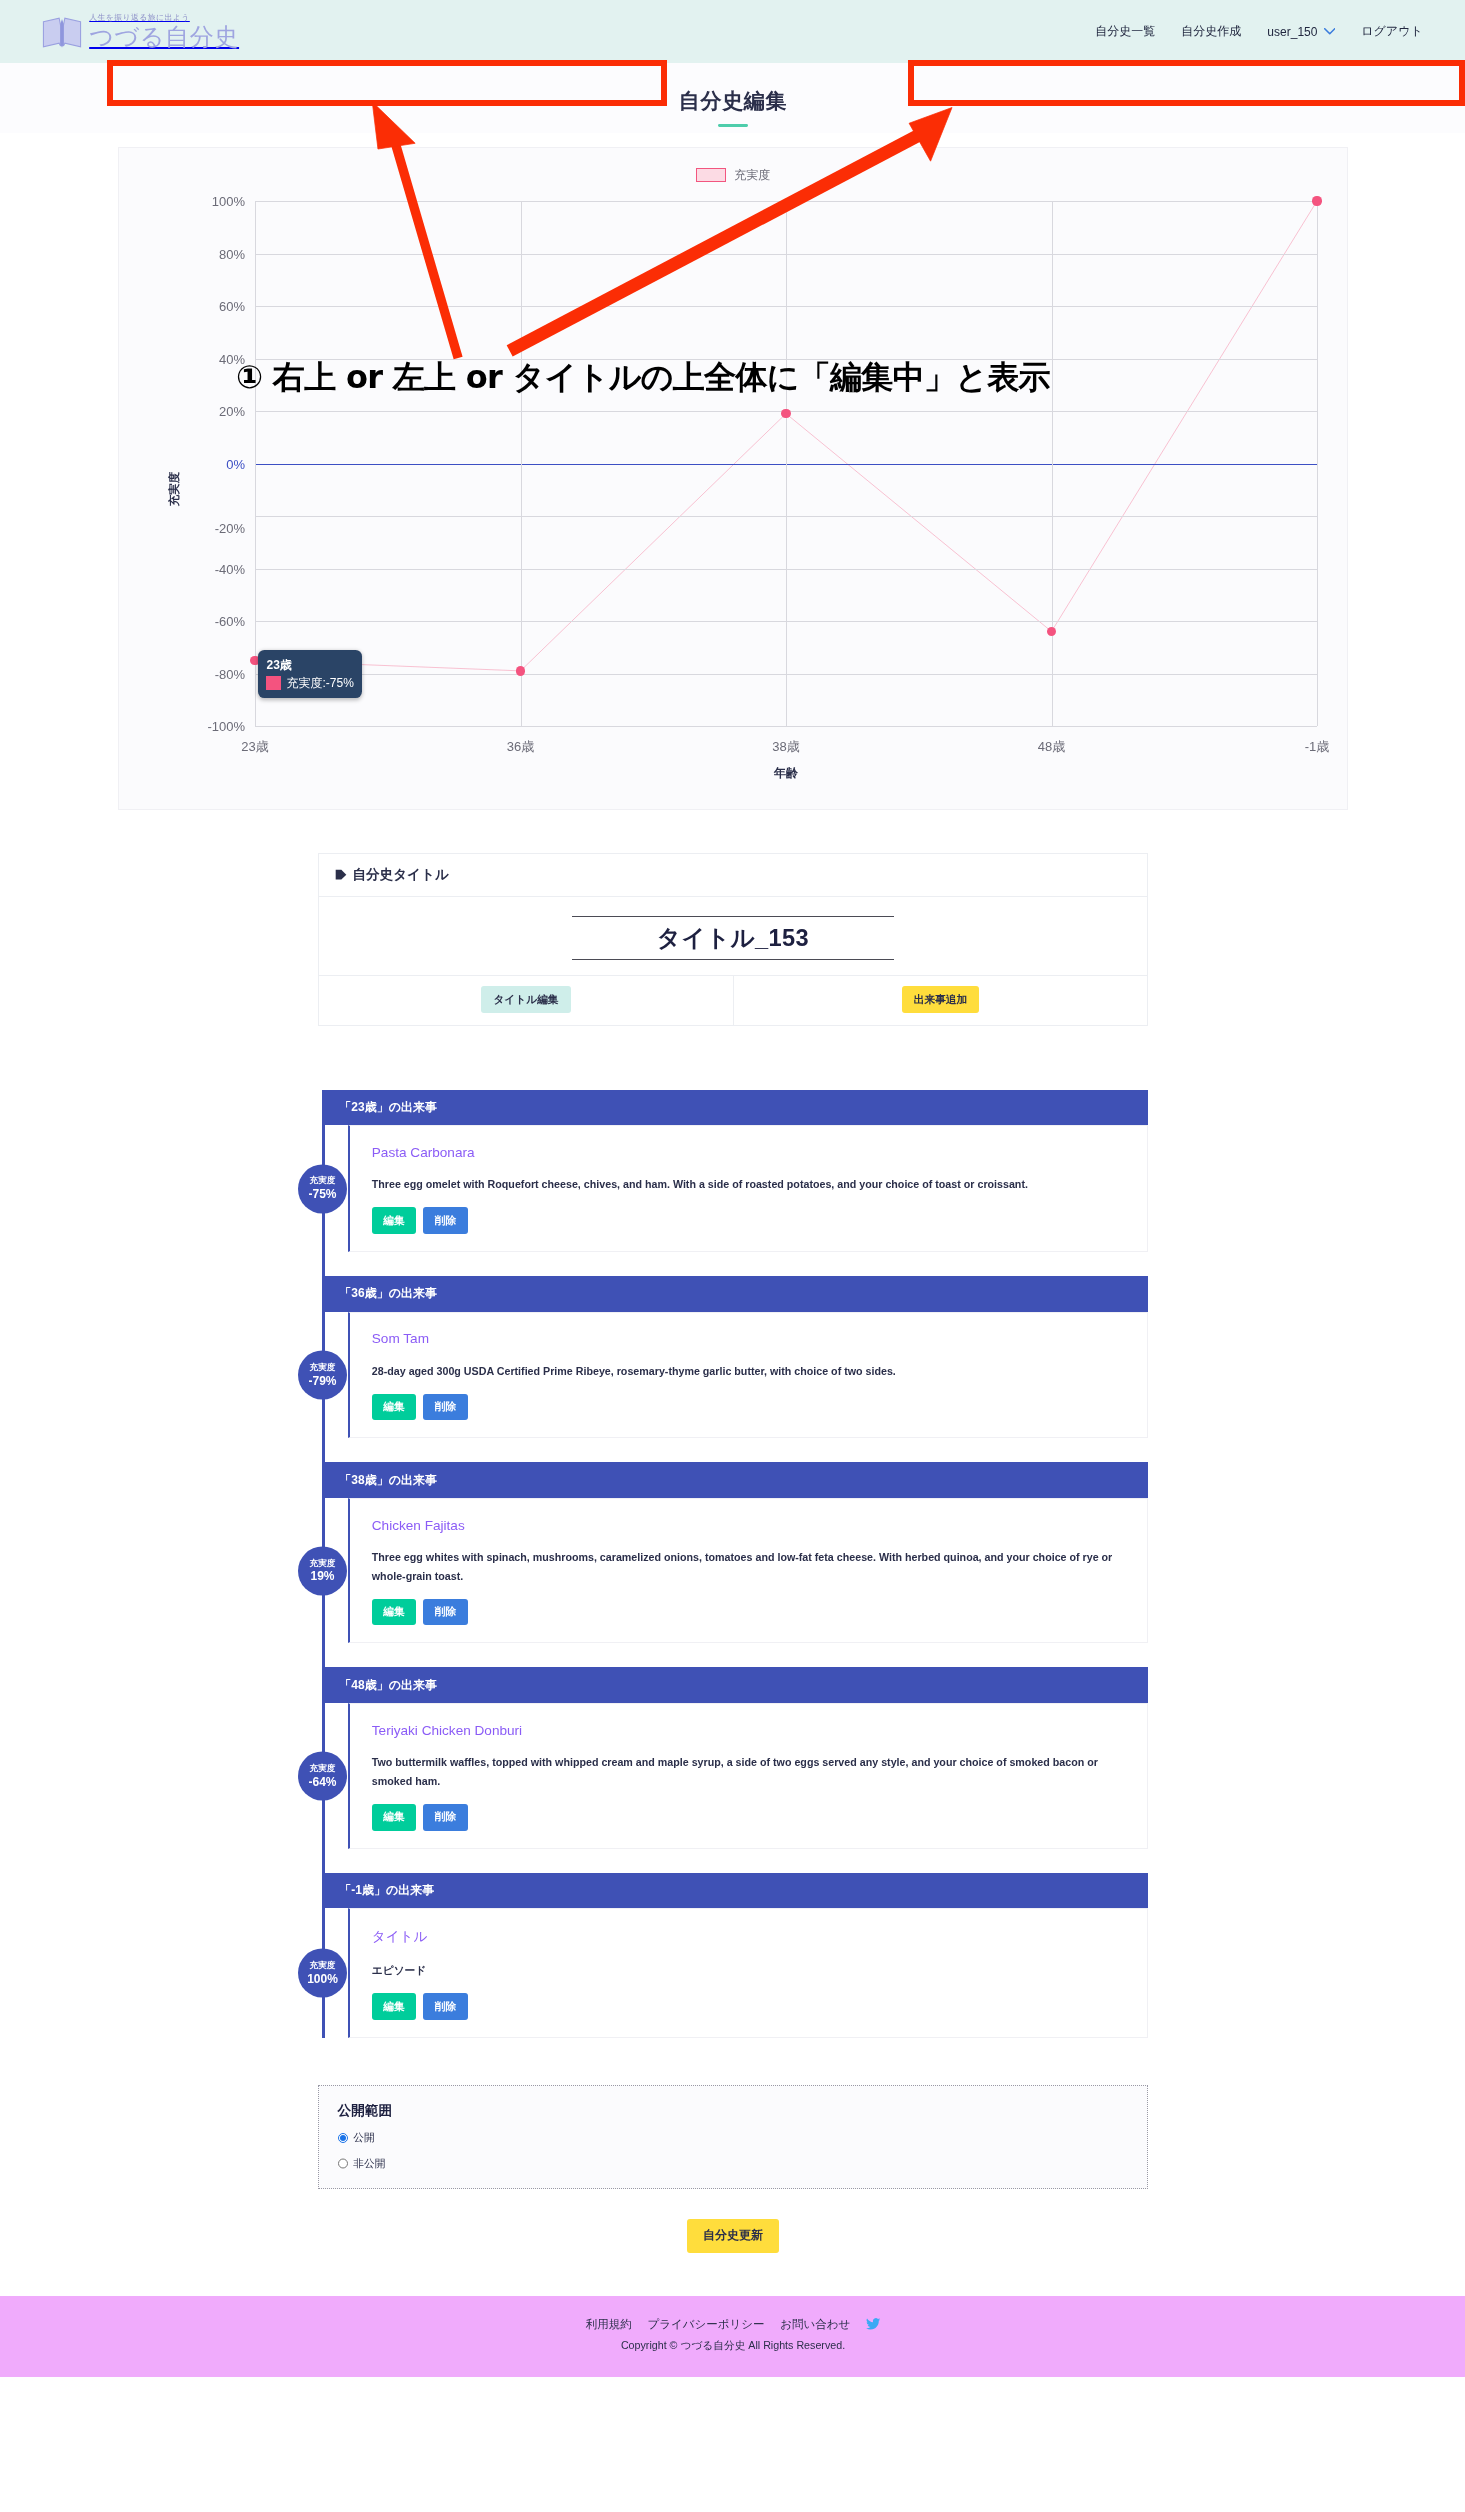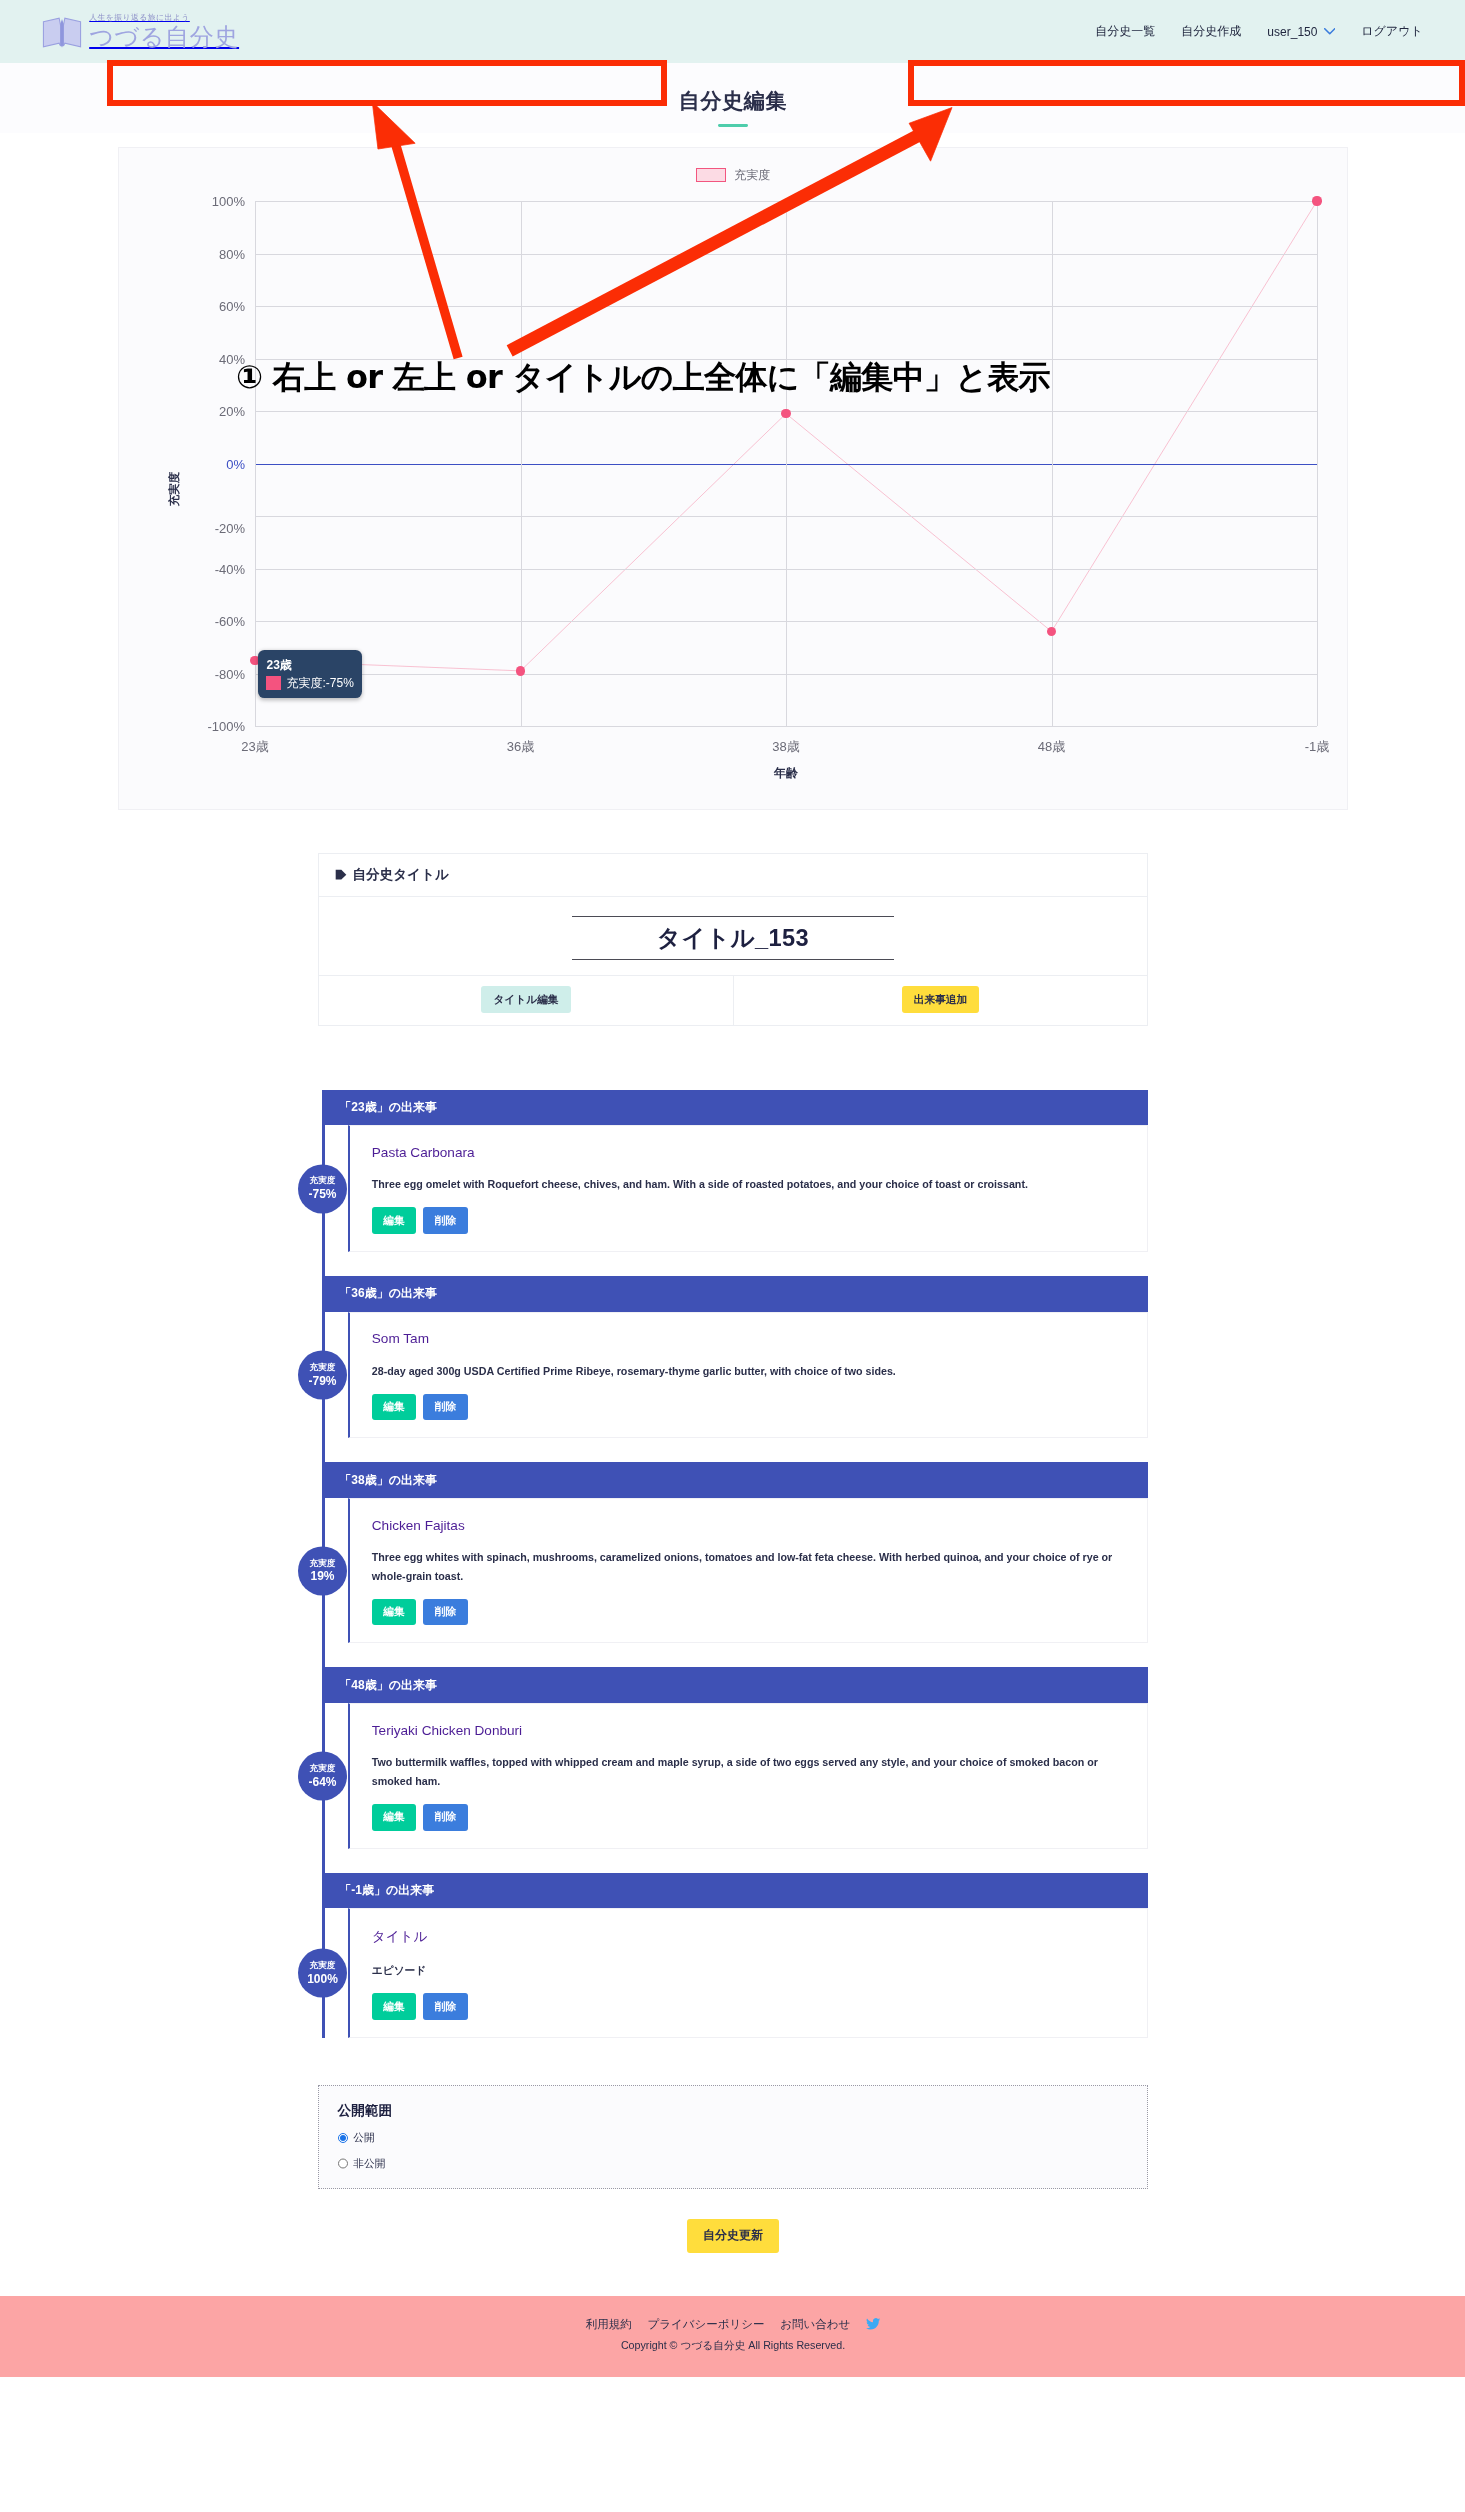--- a/index.html
+++ b/index.html
@@ -289,21 +289,21 @@
   .score-badge .sb-value { font-size: 12px; line-height: 1.2; margin-top: 1.4px; }
   .event-card {
     margin-left: 26px;
     background: #fff;
     border-left: 2.9px solid #3f51b5;
     border-top: 0.7px solid #f0f0f4;
     border-right: 0.7px solid #f0f0f4;
     border-bottom: 0.7px solid #f0f0f4;
     padding: 18.6px 21.5px 17px;
   }
-  .event-title { font-size: 13.6px; font-weight: 400; color: #4c1d95; }
+  .event-title { font-size: 13.6px; font-weight: 400; color: #8b5cf6; }
   .event-desc {
     margin-top: 15.7px;
     font-size: 10.7px; font-weight: 700; line-height: 1.75;
     color: #2b2f4a;
   }
   .event-btns { margin-top: 13px; display: flex; gap: 7.2px; }
   .btn-edit { background: #00cd9b; color: #fff; font-size: 10.7px; padding: 6.4px 11.5px; }
   .btn-delete { background: #3b7ddd; color: #fff; font-size: 10.7px; padding: 6.4px 11.5px; }
 
   
@@ -323,21 +323,21 @@
   .radio-row input { margin: 0; width: 10.7px; height: 10.7px; accent-color: #1a73e8; }
 
   .update-wrap { text-align: center; margin-top: 30px; padding-bottom: 43px; }
   .btn-update {
     background: #ffdd3c; color: #2b2f4a;
     font-size: 12px; font-weight: 700; padding: 8.6px 15.7px;
   }
 
   
   .site-footer {
-    background: #fca5a5;
+    background: #f0abfc;
     text-align: center;
     padding: 21.5px 0 24px;
     font-size: 11.5px; color: #2b2f4a;
   }
   .footer-links { display: flex; align-items: center; justify-content: center; gap: 15.7px; }
   .footer-links a { color: #2b2f4a; text-decoration: none; }
   .twitter-icon { width: 14.3px; height: 12px; }
   .footer-copy { margin-top: 7.2px; font-size: 10.7px; }
 </style>
 </head>

